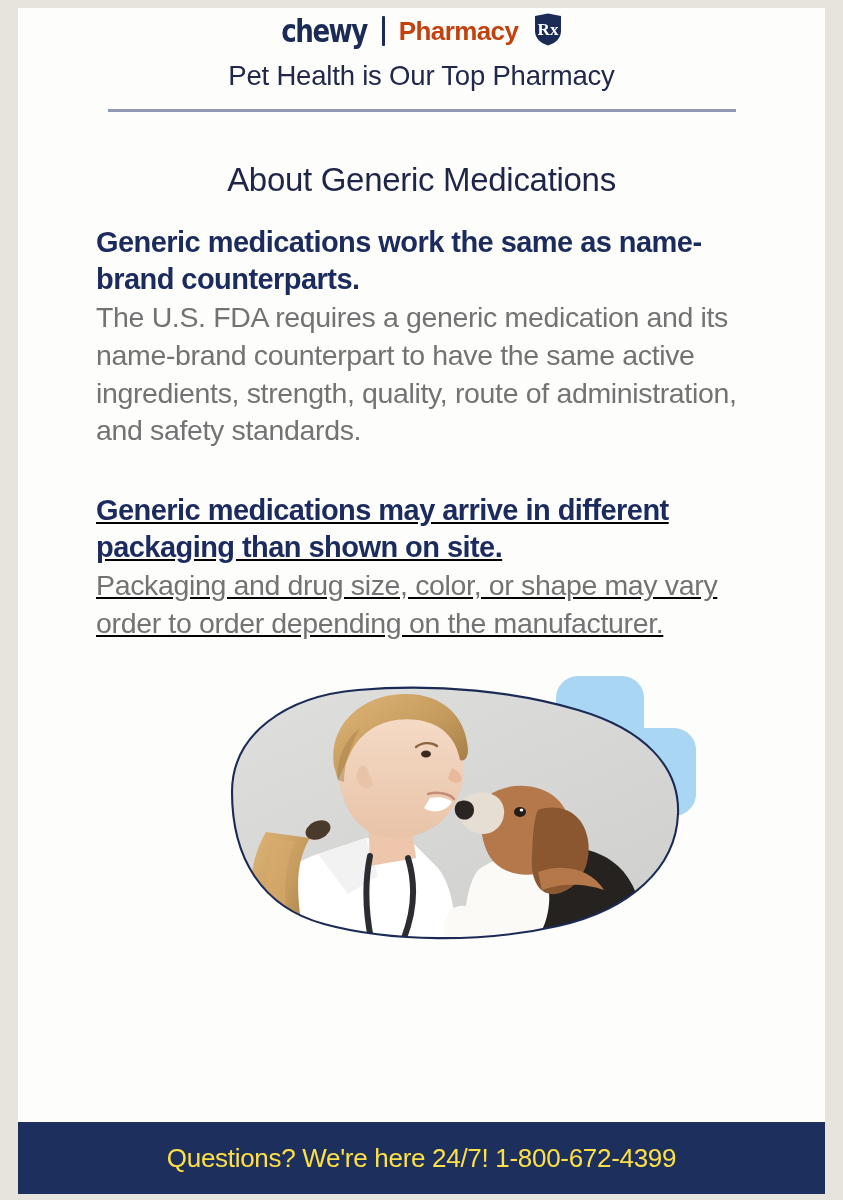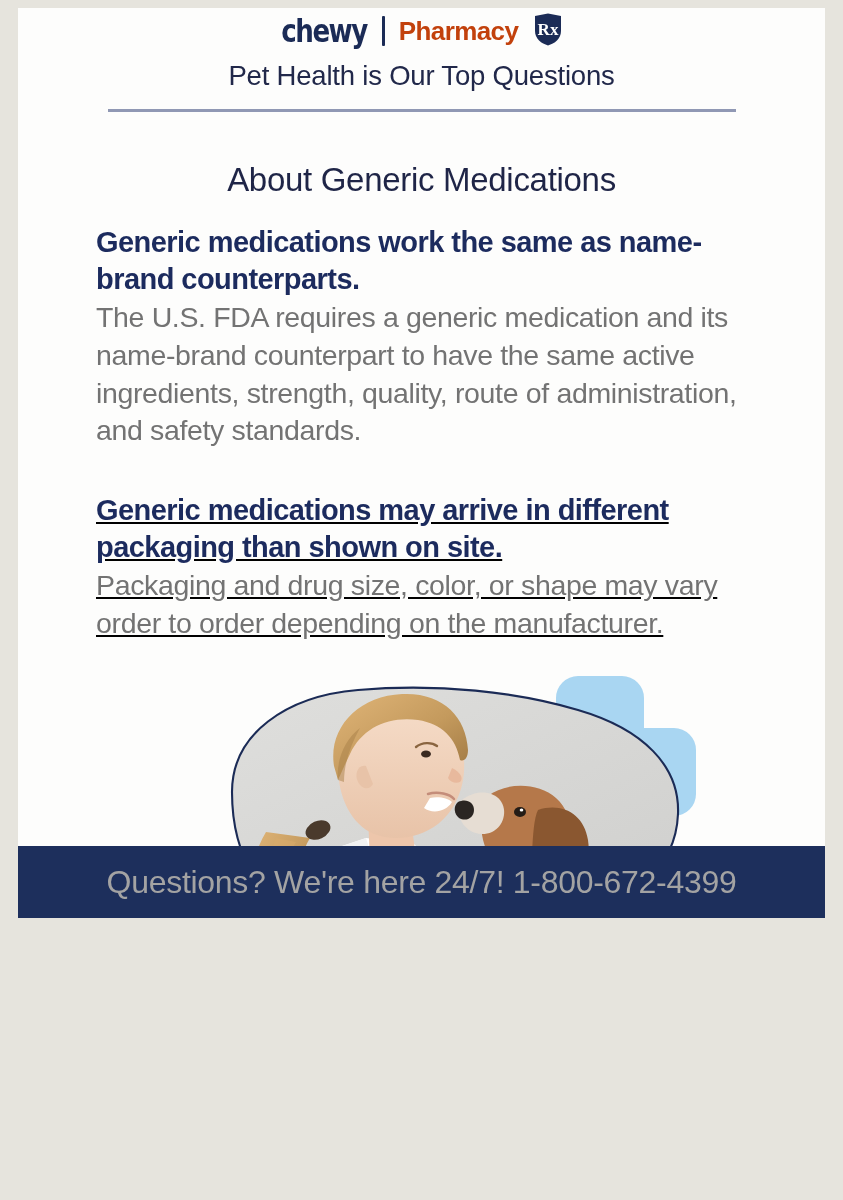--- a/index.html
+++ b/index.html
@@ -11,21 +11,21 @@
     overflow:hidden;
   }
   #page {
     position:relative;
     width:843px; height:1200px;
     background:#e6e4dd;
   }
   #card {
     position:absolute;
     left:18px; top:8px;
-    width:807px; height:910px;
+    width:807px; height:1186px;
     background:#fdfdfc;
     overflow:hidden;
   }
 
   
   #header { position:relative; width:100%; padding-top:2px; }
   #logo-row {
     display:flex; align-items:center; justify-content:center;
     gap:13px; height:42px;
   }
@@ -112,22 +112,22 @@
   
   #footer {
     position:absolute;
     left:0; bottom:0;
     width:807px;
     height:72px;
     background:#1d2f5c;
     display:flex; align-items:center; justify-content:center;
   }
   #footer-text {
-    color:#a3a3a3;
-    font-size:32px;
+    color:#fde047;
+    font-size:26px;
     font-weight:400;
     letter-spacing:-0.3px;
   }
 </style>
 </head>
 <body>
 
 <div id="page">
   <div id="card">
 
@@ -138,21 +138,21 @@
         <span id="logo-divider"></span>
         <span id="pharmacy-word">Pharmacy</span>
         <span id="rx-badge">
           <svg width="30" height="33" viewBox="0 0 30 33">
             <path d="M2 3 L15 0.6 L28 3 L28 18 C28 26 21.5 30.6 15 32.4 C8.5 30.6 2 26 2 18 Z" fill="#1b2b56"></path>
             <text x="15" y="22" text-anchor="middle" font-family="Liberation Serif, serif" font-size="17" font-weight="bold" fill="#ffffff">Rx</text>
           </svg>
         </span>
       </div>
 
-      <div id="tagline">Pet Health is Our Top Questions</div>
+      <div id="tagline">Pet Health is Our Top Pharmacy</div>
       <div id="header-rule"></div>
     </div>
 
     <div id="page-title">About Generic Medications</div>
 
     <div id="content">
 
       <div class="block">
         <div class="block-heading">Generic medications work the same as name-brand counterparts.</div>
         <div class="block-body">The U.S. FDA requires a generic medication and its name-brand counterpart to have the same active ingredients, strength, quality, route of administration, and safety standards.</div>

